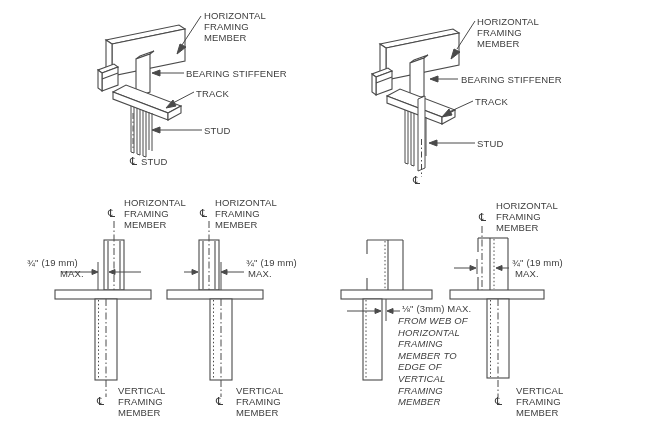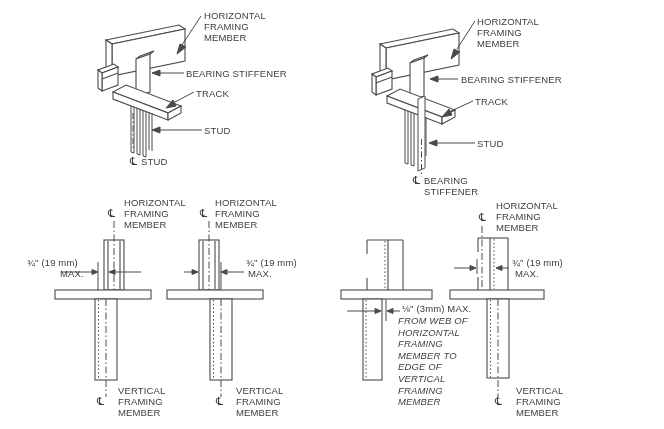--- a/index.html
+++ b/index.html
@@ -213,22 +213,20 @@
   </div>
 
   <div class="lbl" style="left:477px;top:16px">HORIZONTAL
 FRAMING
 MEMBER</div>
   <div class="lbl" style="left:461px;top:74px">BEARING STIFFENER</div>
   <div class="lbl" style="left:475px;top:96px">TRACK</div>
   <div class="lbl" style="left:477px;top:138px">STUD</div>
   <div class="clrow" style="left:413px;top:175px">
     <span class="sym">℄</span>
-    <span class="txt">BEARING
-STIFFENER</span>
   </div>
 
   <div class="lbl" style="left:124px;top:197px">HORIZONTAL
 FRAMING
 MEMBER</div>
   <span class="clsym" style="left:108px;top:208px">℄</span>
   <div class="lbl" style="left:27px;top:257px">¾"  (19 mm)</div>
   <div class="lbl" style="left:60px;top:268px">MAX.</div>
   <div class="lbl" style="left:118px;top:385px">VERTICAL
 FRAMING

